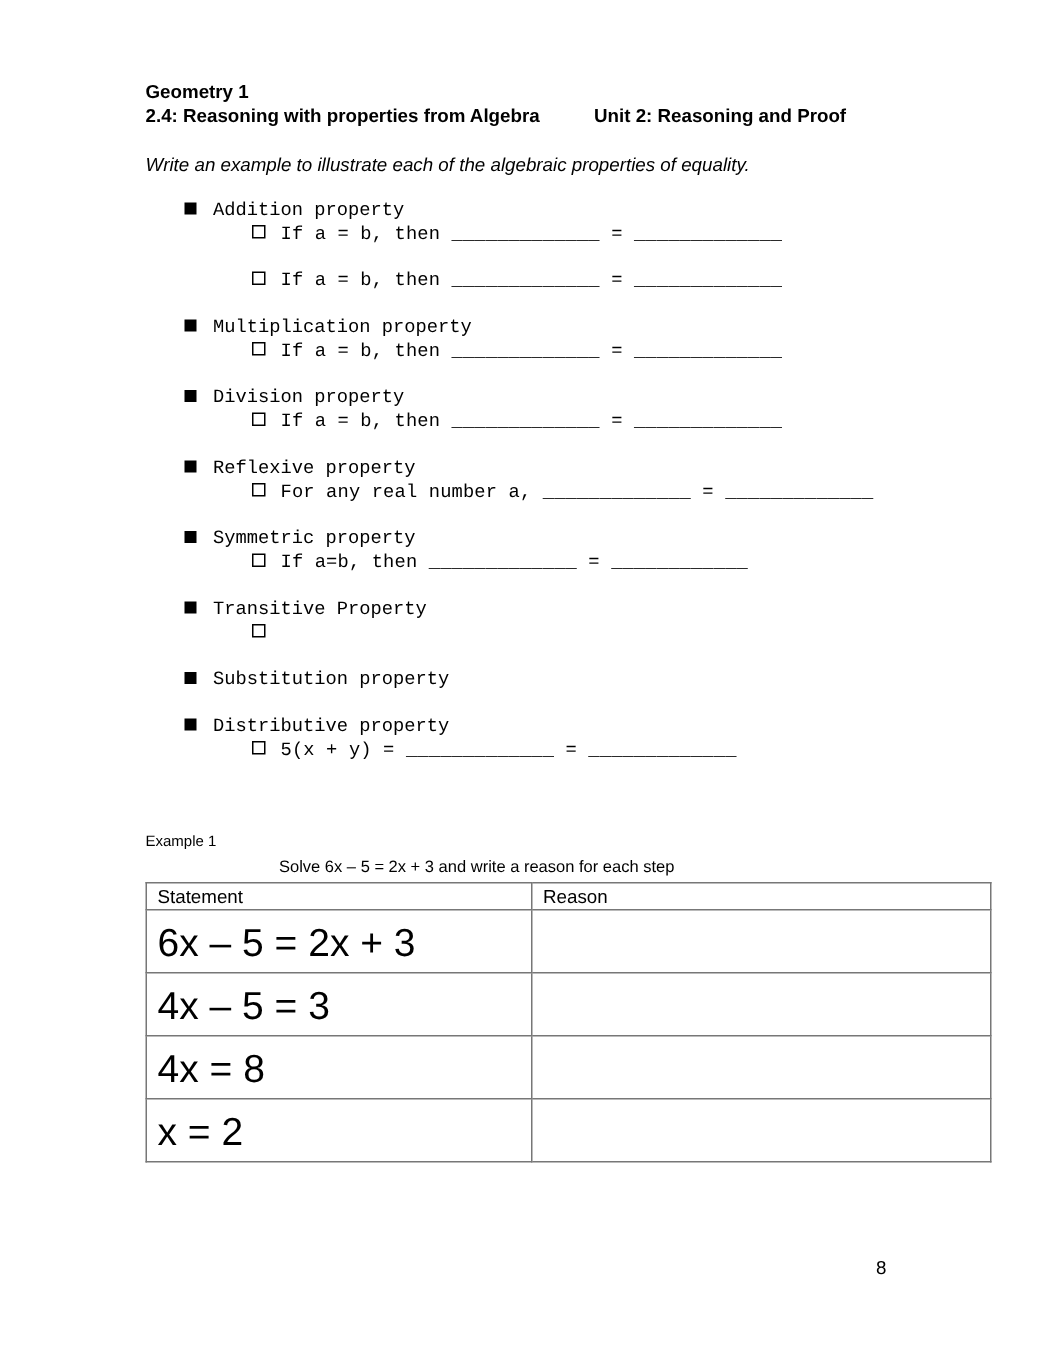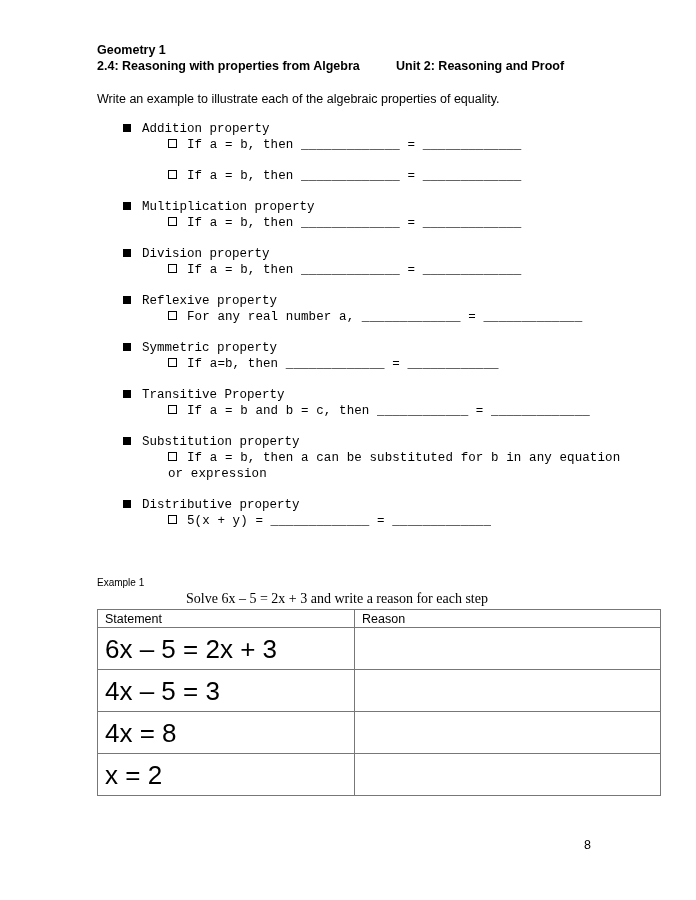--- a/index.html
+++ b/index.html
@@ -12,39 +12,40 @@
     height: 900px;
     font-family: "Liberation Sans", sans-serif;
     color: #000000;
     overflow: hidden;
   }
   .page {
     position: relative;
     width: 676px;
     height: 900px;
     box-sizing: border-box;
-    padding: 42px 35px 0 97px;
+    padding: 53px 35px 0 97px;
     background: #ffffff;
   }
   .hdr {
     font-weight: bold;
     font-size: 12.5px;
     line-height: 16px;
   }
   .hdr-line1 { position: relative; }
   .hdr-unit {
     position: absolute;
     left: 299px;
     top: 16px;
     white-space: nowrap;
   }
   .intro {
     margin-top: 17px;
     font-size: 12.5px;
     line-height: 16px;
+    font-style: italic;
   }
   .props {
     margin-top: 14px;
   }
   .prop {
     font-size: 12.5px;
     line-height: 16px;
     margin-bottom: 15px;
     font-family: Liberation Mono, monospace;
   }
@@ -67,23 +68,22 @@
     background: #ffffff;
   }
   .prop-detail { letter-spacing: 0.1px; }
   .example-title {
     margin-top: 46px;
     font-size: 10px;
     line-height: 16px;
   }
   .example-prompt {
     padding-left: 89px;
-    font-size: 14px;
-    line-height: 16px;
-    font-family: Liberation Serif, serif;
+    font-size: 11px;
+    line-height: 16px;
   }
   table.steps {
     border-collapse: collapse;
     width: 564px;
     margin-top: 2px;
     table-layout: fixed;
   }
   table.steps th, table.steps td {
     border: 1px solid #777777;
     text-align: left;
@@ -178,30 +178,27 @@
       <div class="prop-detail-row">
         <span class="sq-hollow"></span><span class="prop-detail">If a=b, then _____________ = ____________</span>
       </div>
     </div>
 
     <div class="prop">
       <div class="prop-name-row">
         <span class="sq-filled"></span><span>Transitive Property</span>
       </div>
       <div class="prop-detail-row">
-        <span class="sq-hollow"></span><span class="prop-detail">If a = b and b = c, then ____________ = _____________</span>
+        <span class="sq-hollow"></span>
       </div>
     </div>
 
     <div class="prop">
       <div class="prop-name-row">
         <span class="sq-filled"></span><span>Substitution property</span>
-      </div>
-      <div class="prop-detail-row">
-        <span class="sq-hollow"></span><span class="prop-detail">If a = b, then a can be substituted for b in any equation or expression</span>
       </div>
     </div>
 
     <div class="prop">
       <div class="prop-name-row">
         <span class="sq-filled"></span><span>Distributive property</span>
       </div>
       <div class="prop-detail-row">
         <span class="sq-hollow"></span><span class="prop-detail">5(x + y) = _____________ = _____________</span>
       </div>

